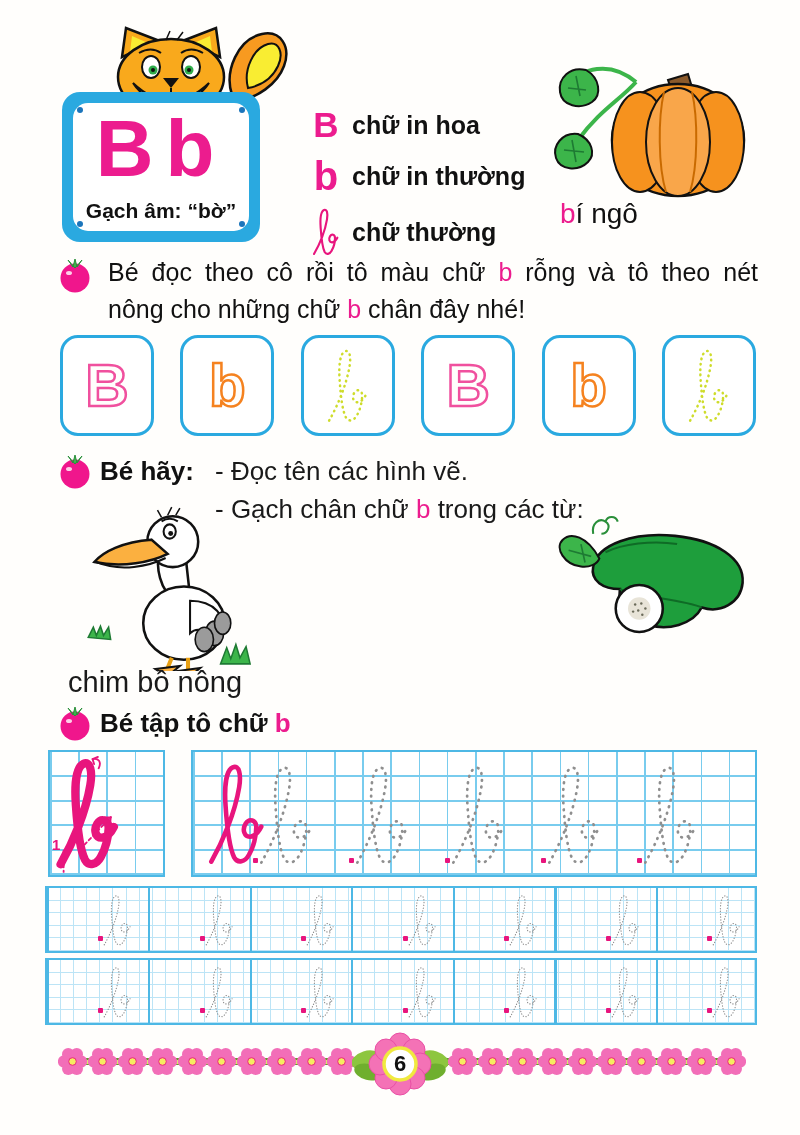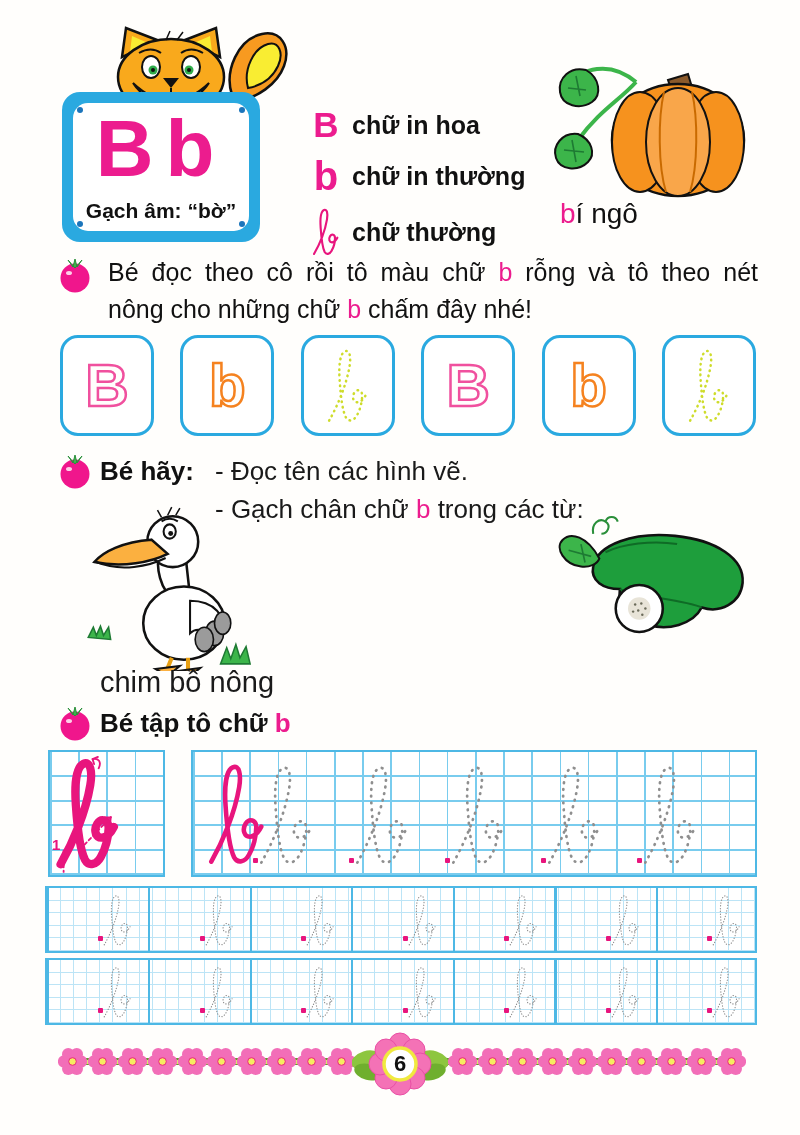--- a/index.html
+++ b/index.html
@@ -39,21 +39,21 @@
         display:flex;align-items:center;justify-content:center;background:#fff;}
   .ol{font-weight:800;font-size:60px;color:#fffefc;}
   .ol-pink{-webkit-text-stroke:2.5px #F0509E;}
   .ol-orange{-webkit-text-stroke:2.5px #F5821F;}
 
   
   .task2-items{left:215px;top:452px;width:480px;font-size:26px;line-height:38px;color:#1a1a1a;}
 
   
   .figure{top:503px;height:196px;}
-  .figure .cap{position:absolute;left:0;right:0;bottom:0;text-align:center;font-size:29px;color:#1a1a1a;}
+  .figure .cap{position:absolute;left:0;right:0;bottom:0;text-align:left;font-size:29px;color:#1a1a1a;}
 
   
   .grid{box-sizing:border-box;border:2px solid #4DB8E5;background-color:#fff;}
   .grid-big{background-image:
       repeating-linear-gradient(90deg,#79CCEE 0,#79CCEE 1.6px,transparent 1.6px,transparent 28.2px),
       repeating-linear-gradient(0deg,#79CCEE 0,#79CCEE 1.6px,transparent 1.6px,transparent 24.5px);}
   .grid-fine{background-image:
       repeating-linear-gradient(90deg,#4DB8E5 0,#4DB8E5 2px,transparent 2px,transparent 101.5px),
       repeating-linear-gradient(90deg,#BCE4F6 0,#BCE4F6 1px,transparent 1px,transparent 13.1px),
       repeating-linear-gradient(0deg,#BCE4F6 0,#BCE4F6 1px,transparent 1px,transparent 12.6px);}
@@ -168,21 +168,21 @@
   </svg>
   <div class="abs pumpkin-caption"><span class="pink">b</span><span>í ngô</span></div>
 
   <svg class="abs task-icon" style="left:55px;top:257px" viewBox="0 0 40 36">
     <circle cx="20" cy="21" r="14.5" fill="#F0168C"></circle>
     <path d="M20 11 L13 3 L18 10 L20 2 L22 10 L27 3 Z" fill="#3CB54A" stroke="#2A8F3A" stroke-width="1"></path>
     <ellipse cx="14" cy="16" rx="3" ry="2" fill="#ffffff" opacity="0.8"></ellipse>
   </svg>
   <div class="abs task1-text">
     <div class="l1"><span>Bé đọc theo cô rồi tô màu chữ </span><span class="pink">b</span><span> rỗng và tô theo nét</span></div>
-    <div class="l2"><span>nông cho những chữ </span><span class="pink">b</span><span> chấm đây nhé!</span></div>
+    <div class="l2"><span>nông cho những chữ </span><span class="pink">b</span><span> chân đây nhé!</span></div>
   </div>
 
   <div class="abs boxes">
     <div class="tbox">
       <span class="ol ol-pink">B</span>
     </div>
     <div class="tbox">
       <span class="ol ol-orange">b</span>
     </div>
     <div class="tbox">

